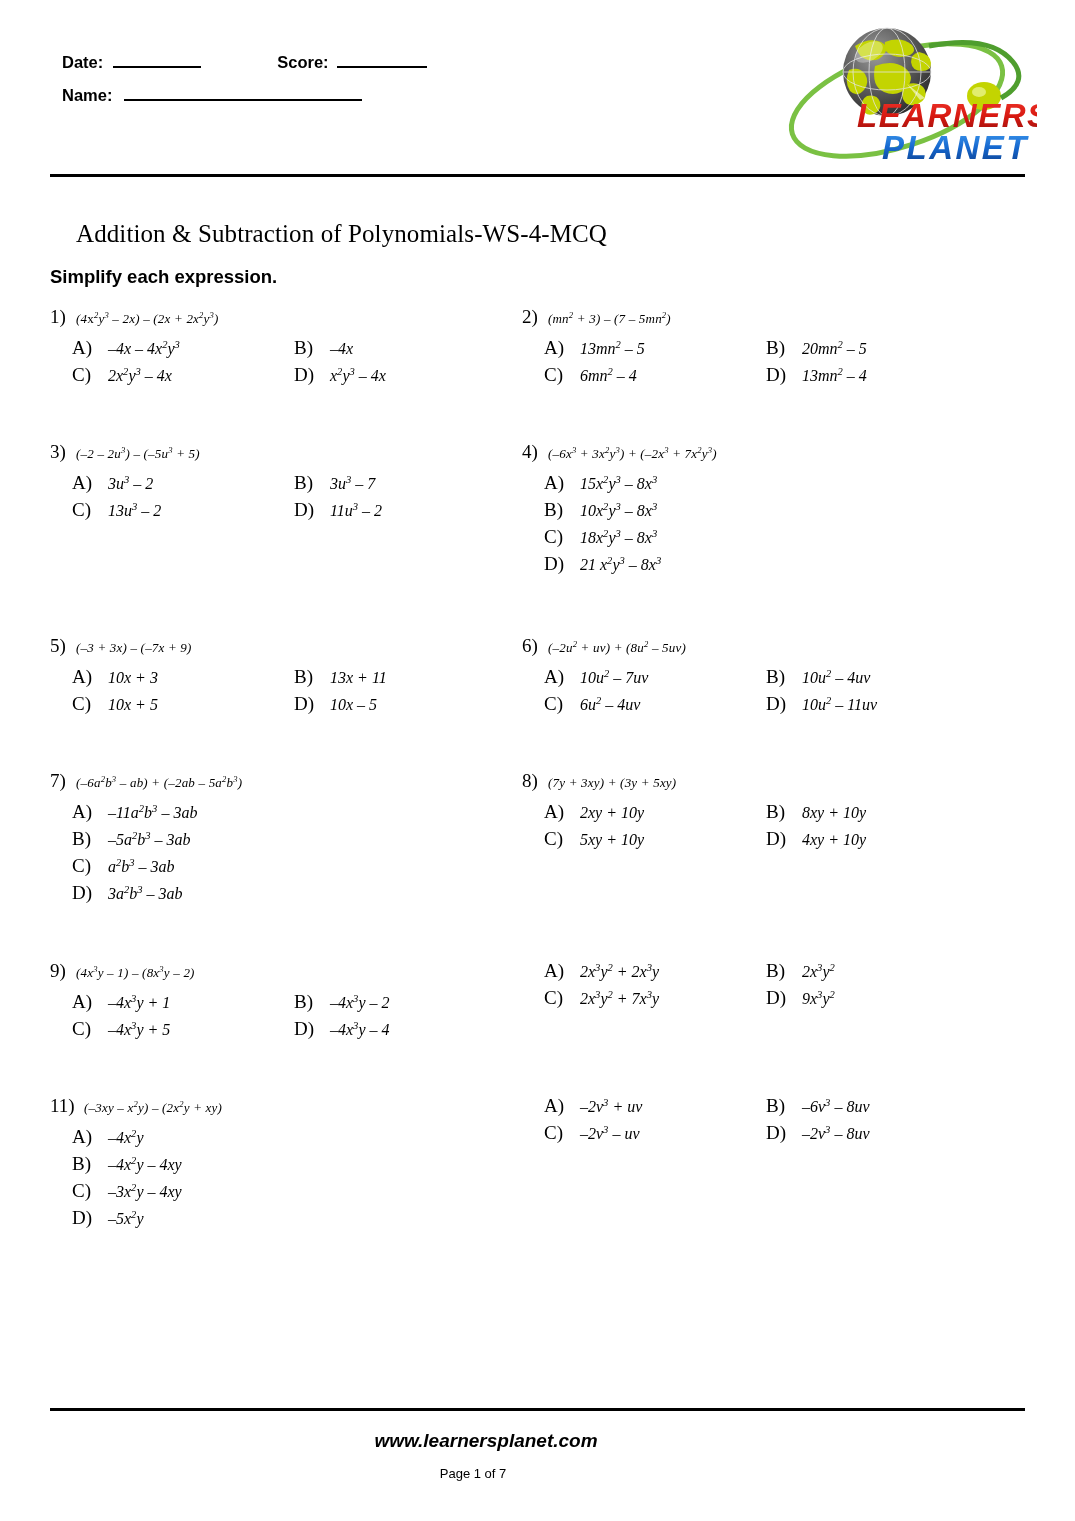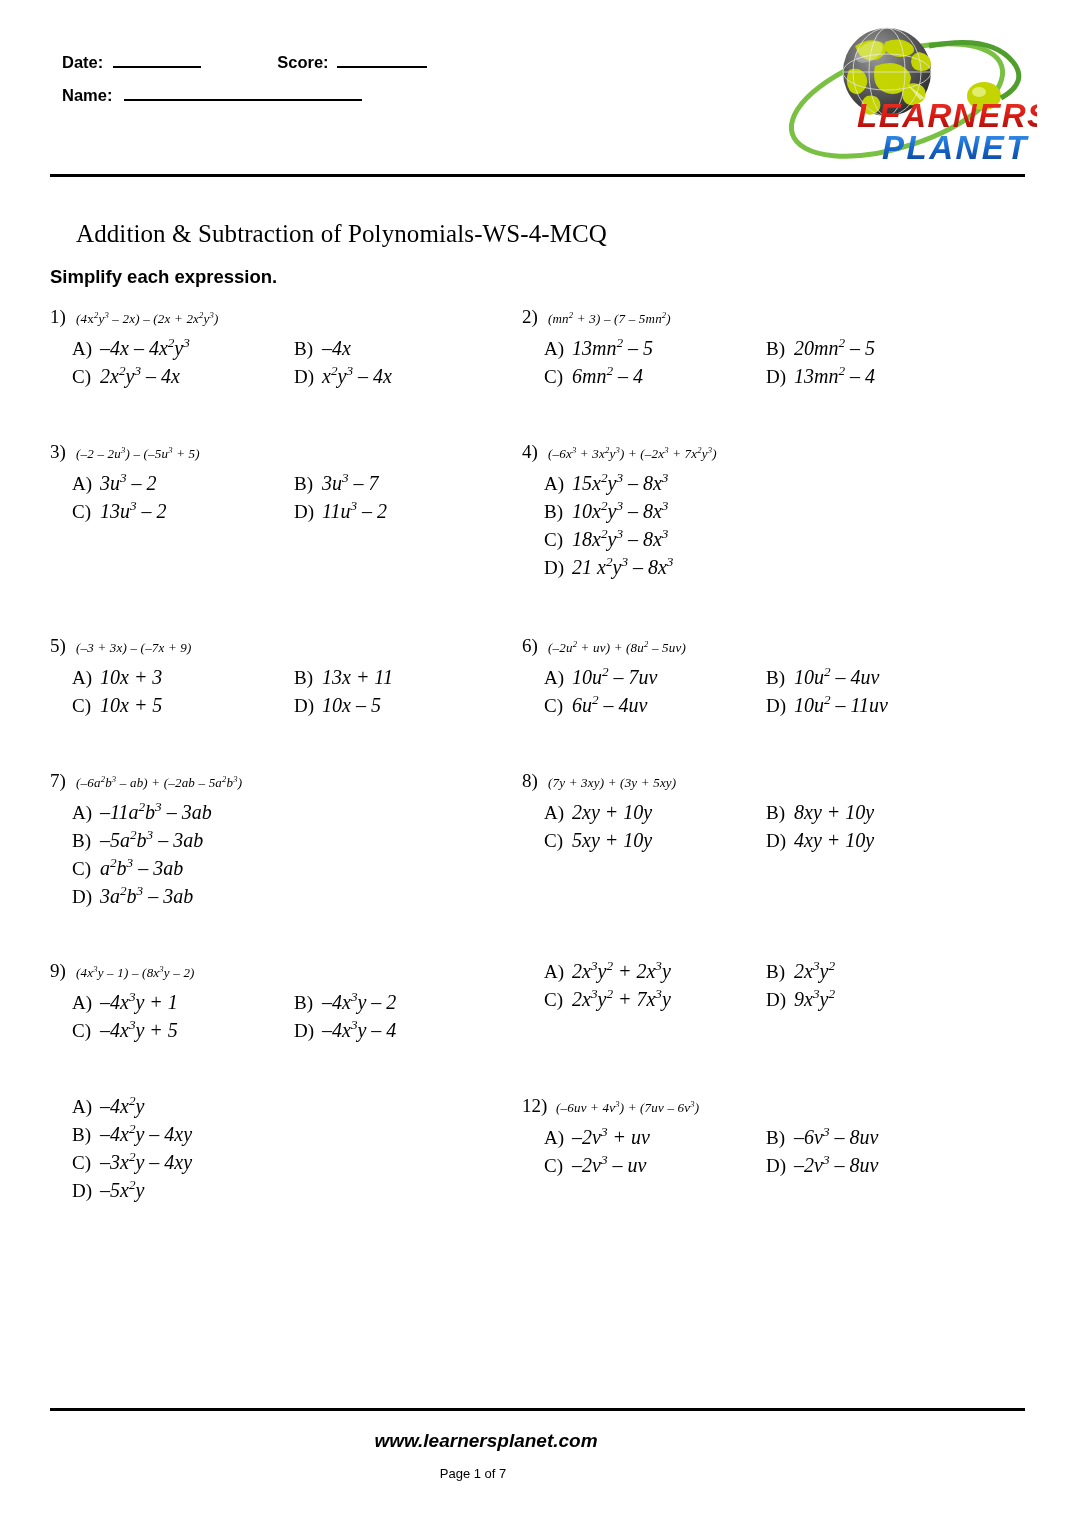--- a/index.html
+++ b/index.html
@@ -140,21 +140,22 @@
     align-items: baseline;
     white-space: nowrap;
     font-size: 19px;
   }
   .choice-letter {
     min-width: 28px;
     display: inline-block;
   }
   .choice-text {
     font-style: italic;
-    font-size: 20px;
+    font-size: 16px;
+    margin-left: 8px;
   }
 
   
   sup { font-size: 0.66em; vertical-align: super; line-height: 0; font-style: italic;}
   .num { font-style: normal; }
 
   
   .footer-rule {
     position: absolute;
     left: 50px;
@@ -509,44 +510,44 @@
           </div>
           <div class="choice">
             <span class="choice-letter">D)</span>
             <span class="choice-text">9x<sup>3</sup>y<sup>2</sup></span>
           </div>
         </div>
       </div>
     </div>
     <div class="prob-row" style="position: absolute; top: 789px; left: 0px;">
       <div class="prob left">
+        <div class="prob-head">
+          <span class="prob-num wide">11)</span>
+          <span class="prob-expr">(–3xy – x<sup>2</sup>y) – (2x<sup>2</sup>y + xy)</span>
+        </div>
         <div class="choices-1col">
           <div class="choice">
             <span class="choice-letter">A)</span>
             <span class="choice-text">–4x<sup>2</sup>y</span>
           </div>
           <div class="choice">
             <span class="choice-letter">B)</span>
             <span class="choice-text">–4x<sup>2</sup>y – 4xy</span>
           </div>
           <div class="choice">
             <span class="choice-letter">C)</span>
             <span class="choice-text">–3x<sup>2</sup>y – 4xy</span>
           </div>
           <div class="choice">
             <span class="choice-letter">D)</span>
             <span class="choice-text">–5x<sup>2</sup>y</span>
           </div>
         </div>
       </div>
       <div class="prob right">
-        <div class="prob-head">
-          <span class="prob-num wide">12)</span>
-          <span class="prob-expr">(–6uv + 4v<sup>3</sup>) + (7uv – 6v<sup>3</sup>)</span>
-        </div>
         <div class="choices-2col">
           <div class="choice">
             <span class="choice-letter">A)</span>
             <span class="choice-text">–2v<sup>3</sup> + uv</span>
           </div>
           <div class="choice">
             <span class="choice-letter">B)</span>
             <span class="choice-text">–6v<sup>3</sup> – 8uv</span>
           </div>
           <div class="choice">

